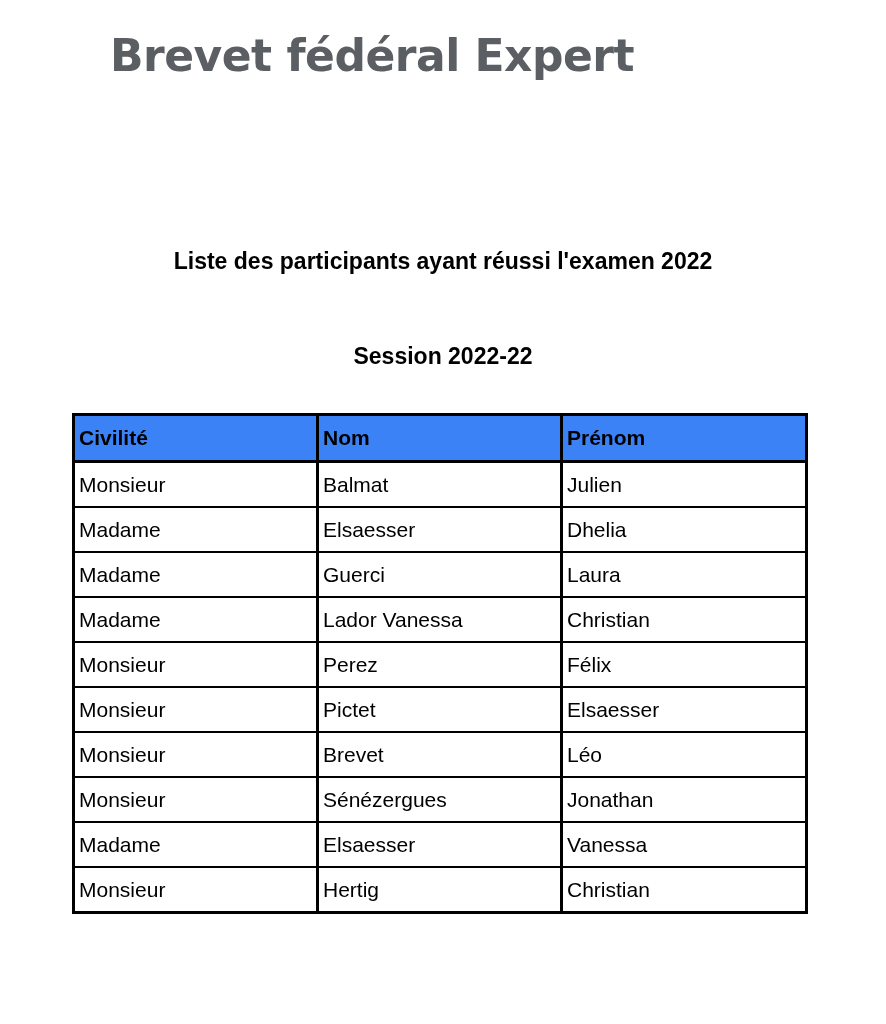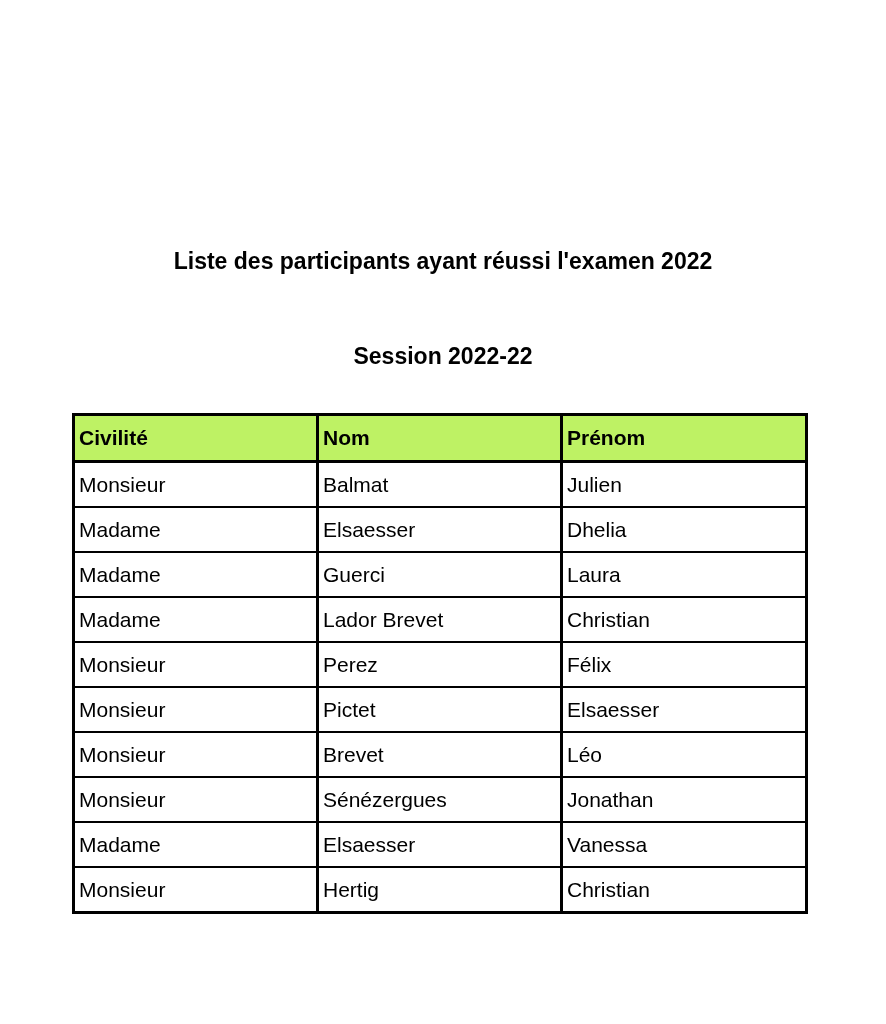--- a/index.html
+++ b/index.html
@@ -109,37 +109,38 @@
       padding: 0 0 0 4px;
       text-align: left;
       vertical-align: middle;
       font-family: "Liberation Sans", "DejaVu Sans", sans-serif;
       font-size: 21px;
       color: #000000;
       white-space: nowrap;
       overflow: hidden;
     }
     table.participants th {
-      background: #bef264;
+      background: #3b82f6;
       font-weight: bold;
       height: 44px;
       border-bottom: 3px solid #000000;
     }
     table.participants th.col-sep,
     table.participants td.col-sep {
       border-left: 3px solid #000000;
     }
     col.c1 { width: 244px; }
     col.c2 { width: 244px; }
     col.c3 { width: 245px; }
   </style>
 </head>
 <body>
 
 <div class="logo">
+  <div class="logo-line logo-line1">Brevet fédéral Expert</div>
 </div>
 
 <div class="heading title">Liste des participants ayant réussi l'examen 2022</div>
 <div class="heading subtitle">Session 2022-22</div>
 
 <table class="participants">
   <colgroup>
     <col class="c1">
       <col class="c2">
       <col class="c3">
@@ -162,21 +163,21 @@
       <td class="col-sep">Elsaesser</td>
       <td class="col-sep">Dhelia</td>
     </tr>
     <tr>
       <td>Madame</td>
       <td class="col-sep">Guerci</td>
       <td class="col-sep">Laura</td>
     </tr>
     <tr>
       <td>Madame</td>
-      <td class="col-sep">Lador Brevet</td>
+      <td class="col-sep">Lador Vanessa</td>
       <td class="col-sep">Christian</td>
     </tr>
     <tr>
       <td>Monsieur</td>
       <td class="col-sep">Perez</td>
       <td class="col-sep">Félix</td>
     </tr>
     <tr>
       <td>Monsieur</td>
       <td class="col-sep">Pictet</td>

